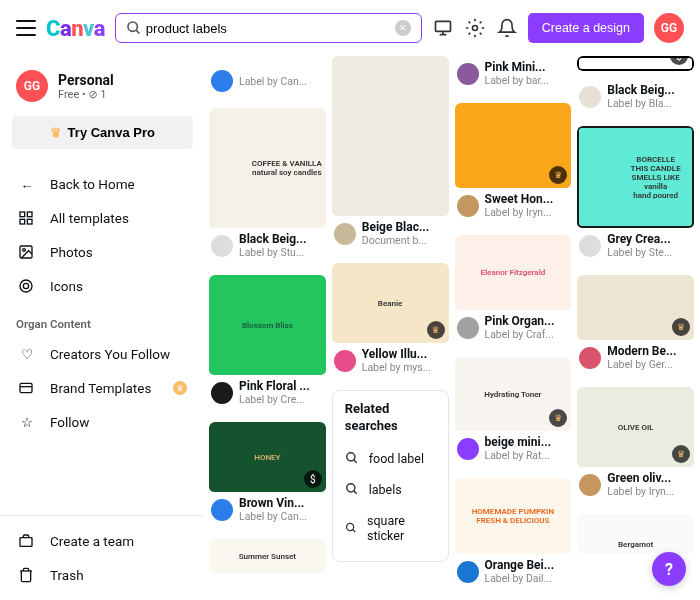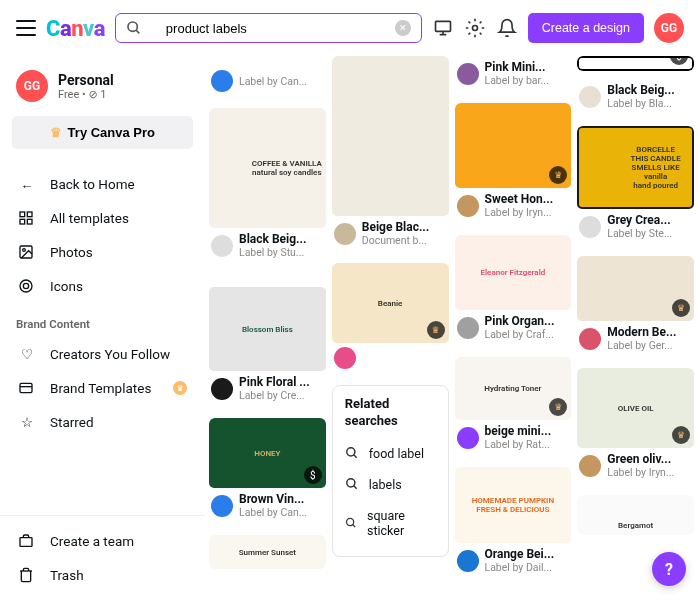--- a/index.html
+++ b/index.html
@@ -4,21 +4,21 @@
   <style>
     * { margin: 0; padding: 0; box-sizing: border-box; }
     body { font-family: -apple-system, BlinkMacSystemFont, 'Segoe UI', Roboto, sans-serif; font-size: 13px; color: #0d1216; background: #fff; width: 700px; height: 600px; overflow: hidden; position: relative; }
     
     
     .header { display: flex; align-items: center; padding: 12px 16px; gap: 10px; height: 56px; }
     .hamburger { width: 20px; height: 16px; cursor: pointer; display: flex; flex-direction: column; justify-content: space-between; }
     .hamburger span { height: 2px; background: #0d1216; border-radius: 1px; }
     .logo { font-weight: 800; font-size: 22px; letter-spacing: -0.5px; }
     .logo .c1 { color: #00c4cc; } .logo .c2 { color: #7d2ae8; } .logo .c3 { color: #ff5154; } .logo .c4 { color: #4cc5d8; } .logo .c5 { color: #8a3ffc; }
-    .search-wrap { flex: 1; display: flex; align-items: center; border: 1.5px solid #8b3dff; border-radius: 6px; padding: 6px 10px; gap: 24px; background: #fff; }
+    .search-wrap { flex: 1; display: flex; align-items: center; border: 1.5px solid #8b3dff; border-radius: 6px; padding: 6px 10px; gap: 4px; background: #fff; }
     .search-wrap input { flex: 1; border: none; outline: none; font-size: 13px; }
     .search-clear { width: 16px; height: 16px; background: #ccc; border-radius: 50%; display: flex; align-items: center; justify-content: center; font-size: 9px; color: white; cursor: pointer; }
     .icon-btn { width: 22px; height: 22px; display: flex; align-items: center; justify-content: center; cursor: pointer; color: #333; }
     .create-btn { background: #8b3dff; color: white; border: none; padding: 8px 14px; border-radius: 5px; font-size: 12.5px; font-weight: 500; cursor: pointer; }
     .avatar-gg { width: 30px; height: 30px; border-radius: 50%; background: #ff5154; color: white; display: flex; align-items: center; justify-content: center; font-size: 12px; font-weight: 600; }
     
     
     .layout { display: flex; height: calc(600px - 56px); }
     .sidebar { width: 205px; padding: 8px 12px; overflow-y: auto; }
     .profile-row { display: flex; align-items: center; gap: 10px; padding: 6px 4px 14px; }
@@ -137,38 +137,38 @@
     <div class="nav-item">
         <span class="nav-icon">
           <svg width="16" height="16" viewBox="0 0 24 24" fill="none" stroke="currentColor" stroke-width="2">
             <circle cx="12" cy="12" r="9"></circle>
             <circle cx="12" cy="12" r="4"></circle>
           </svg>
         </span>
         <span>Icons</span>
       </div>
 
-    <div class="section-label">Brand Content</div>
+    <div class="section-label">Organ Content</div>
     <div class="nav-item">
         <span class="nav-icon">♡</span>
         <span>Creators You Follow</span>
       </div>
     <div class="nav-item">
         <span class="nav-icon">
           <svg width="16" height="16" viewBox="0 0 24 24" fill="none" stroke="currentColor" stroke-width="2">
             <rect x="3" y="5" width="18" height="14" rx="2"></rect>
             <line x1="3" y1="10" x2="21" y2="10"></line>
           </svg>
         </span>
         <span>Brand Templates</span>
         <span class="badge-pro">♛</span>
       </div>
     <div class="nav-item">
         <span class="nav-icon">☆</span>
-        <span>Starred</span>
+        <span>Follow</span>
       </div>
   </div>
 
   <div class="content" id="content">
       <div class="col">
         <div class="card">
           <div class="thumb" style="height: 10px; background: rgb(255, 255, 255);"></div>
           <div class="card-meta">
             <div class="card-avatar" style="background: rgb(43, 125, 233);"></div>
             <div class="card-info">
@@ -184,21 +184,21 @@
           </div>
           <div class="card-meta">
             <div class="card-avatar" style="background: rgb(221, 221, 221);"></div>
             <div class="card-info">
               <div class="card-title">Black Beig...</div>
               <div class="card-sub">Label by Stu...</div>
             </div>
           </div>
         </div>
         <div class="card">
-          <div class="thumb" style="height: 84px; background: #e5e5e5; margin-top: 12px;">
+          <div class="thumb" style="height: 100px; background: #22c55e;">
             <div style="color: rgb(26, 92, 62); font-size: 8px; font-weight: 600; white-space: pre-line;">Blossom Bliss</div>
           </div>
           <div class="card-meta">
             <div class="card-avatar" style="background: rgb(26, 26, 26);"></div>
             <div class="card-info">
               <div class="card-title">Pink Floral ...</div>
               <div class="card-sub">Label by Cre...</div>
             </div>
           </div>
         </div>
@@ -232,20 +232,24 @@
             </div>
           </div>
         </div>
         <div class="card">
           <div class="thumb" style="height: 80px; background: rgb(245, 230, 200);">
             <div style="color: rgb(51, 51, 51); font-size: 8px; font-weight: 600; white-space: pre-line;">Beanie</div>
             <div class="premium-badge">♛</div>
           </div>
           <div class="card-meta">
             <div class="card-avatar" style="background: rgb(232, 77, 138);"></div>
+            <div class="card-info">
+              <div class="card-title">Yellow Illu...</div>
+              <div class="card-sub">Label by mys...</div>
+            </div>
           </div>
         </div>
         <div class="related-box">
           <div class="related-title">Related searches</div>
           <div class="related-item">
             <svg width="14" height="14" viewBox="0 0 24 24" fill="none" stroke="#333" stroke-width="2.5">
               <circle cx="10" cy="10" r="7"></circle>
               <line x1="20" y1="20" x2="15" y2="15"></line>
             </svg>
             <span>food label</span>
@@ -294,21 +298,21 @@
           </div>
           <div class="card-meta">
             <div class="card-avatar" style="background: rgb(160, 160, 160);"></div>
             <div class="card-info">
               <div class="card-title">Pink Organ...</div>
               <div class="card-sub">Label by Craf...</div>
             </div>
           </div>
         </div>
         <div class="card">
-          <div class="thumb" style="height: 63px; background: rgb(248, 244, 239);">
+          <div class="thumb" style="height: 74px; background: rgb(248, 244, 239);">
             <div style="color: rgb(51, 51, 51); font-size: 8px; font-weight: 600; white-space: pre-line;">Hydrating Toner</div>
             <div class="premium-badge">♛</div>
           </div>
           <div class="card-meta">
             <div class="card-avatar" style="background: rgb(139, 61, 255);"></div>
             <div class="card-info">
               <div class="card-title">beige mini...</div>
               <div class="card-sub">Label by Rat...</div>
             </div>
           </div>
@@ -336,21 +340,21 @@
         <div class="card">
           <div class="card-meta">
             <div class="card-avatar" style="background: rgb(232, 224, 213);"></div>
             <div class="card-info">
               <div class="card-title">Black Beig...</div>
               <div class="card-sub">Label by Bla...</div>
             </div>
           </div>
         </div>
         <div class="card">
-          <div class="thumb" style="height: 83px; background: #eab308; border: 2px solid rgb(26, 26, 26); padding-left: 44px;">
+          <div class="thumb" style="height: 102px; background: #5eead4; border: 2px solid rgb(26, 26, 26); padding-left: 44px;">
             <div style="color: rgb(51, 51, 51); font-size: 8px; font-weight: 600; white-space: pre-line;">BORCELLE
 THIS CANDLE SMELLS LIKE
 vanilla
 hand poured</div>
           </div>
           <div class="card-meta">
             <div class="card-avatar" style="background: rgb(221, 221, 221);"></div>
             <div class="card-info">
               <div class="card-title">Grey Crea...</div>
               <div class="card-sub">Label by Ste...</div>

